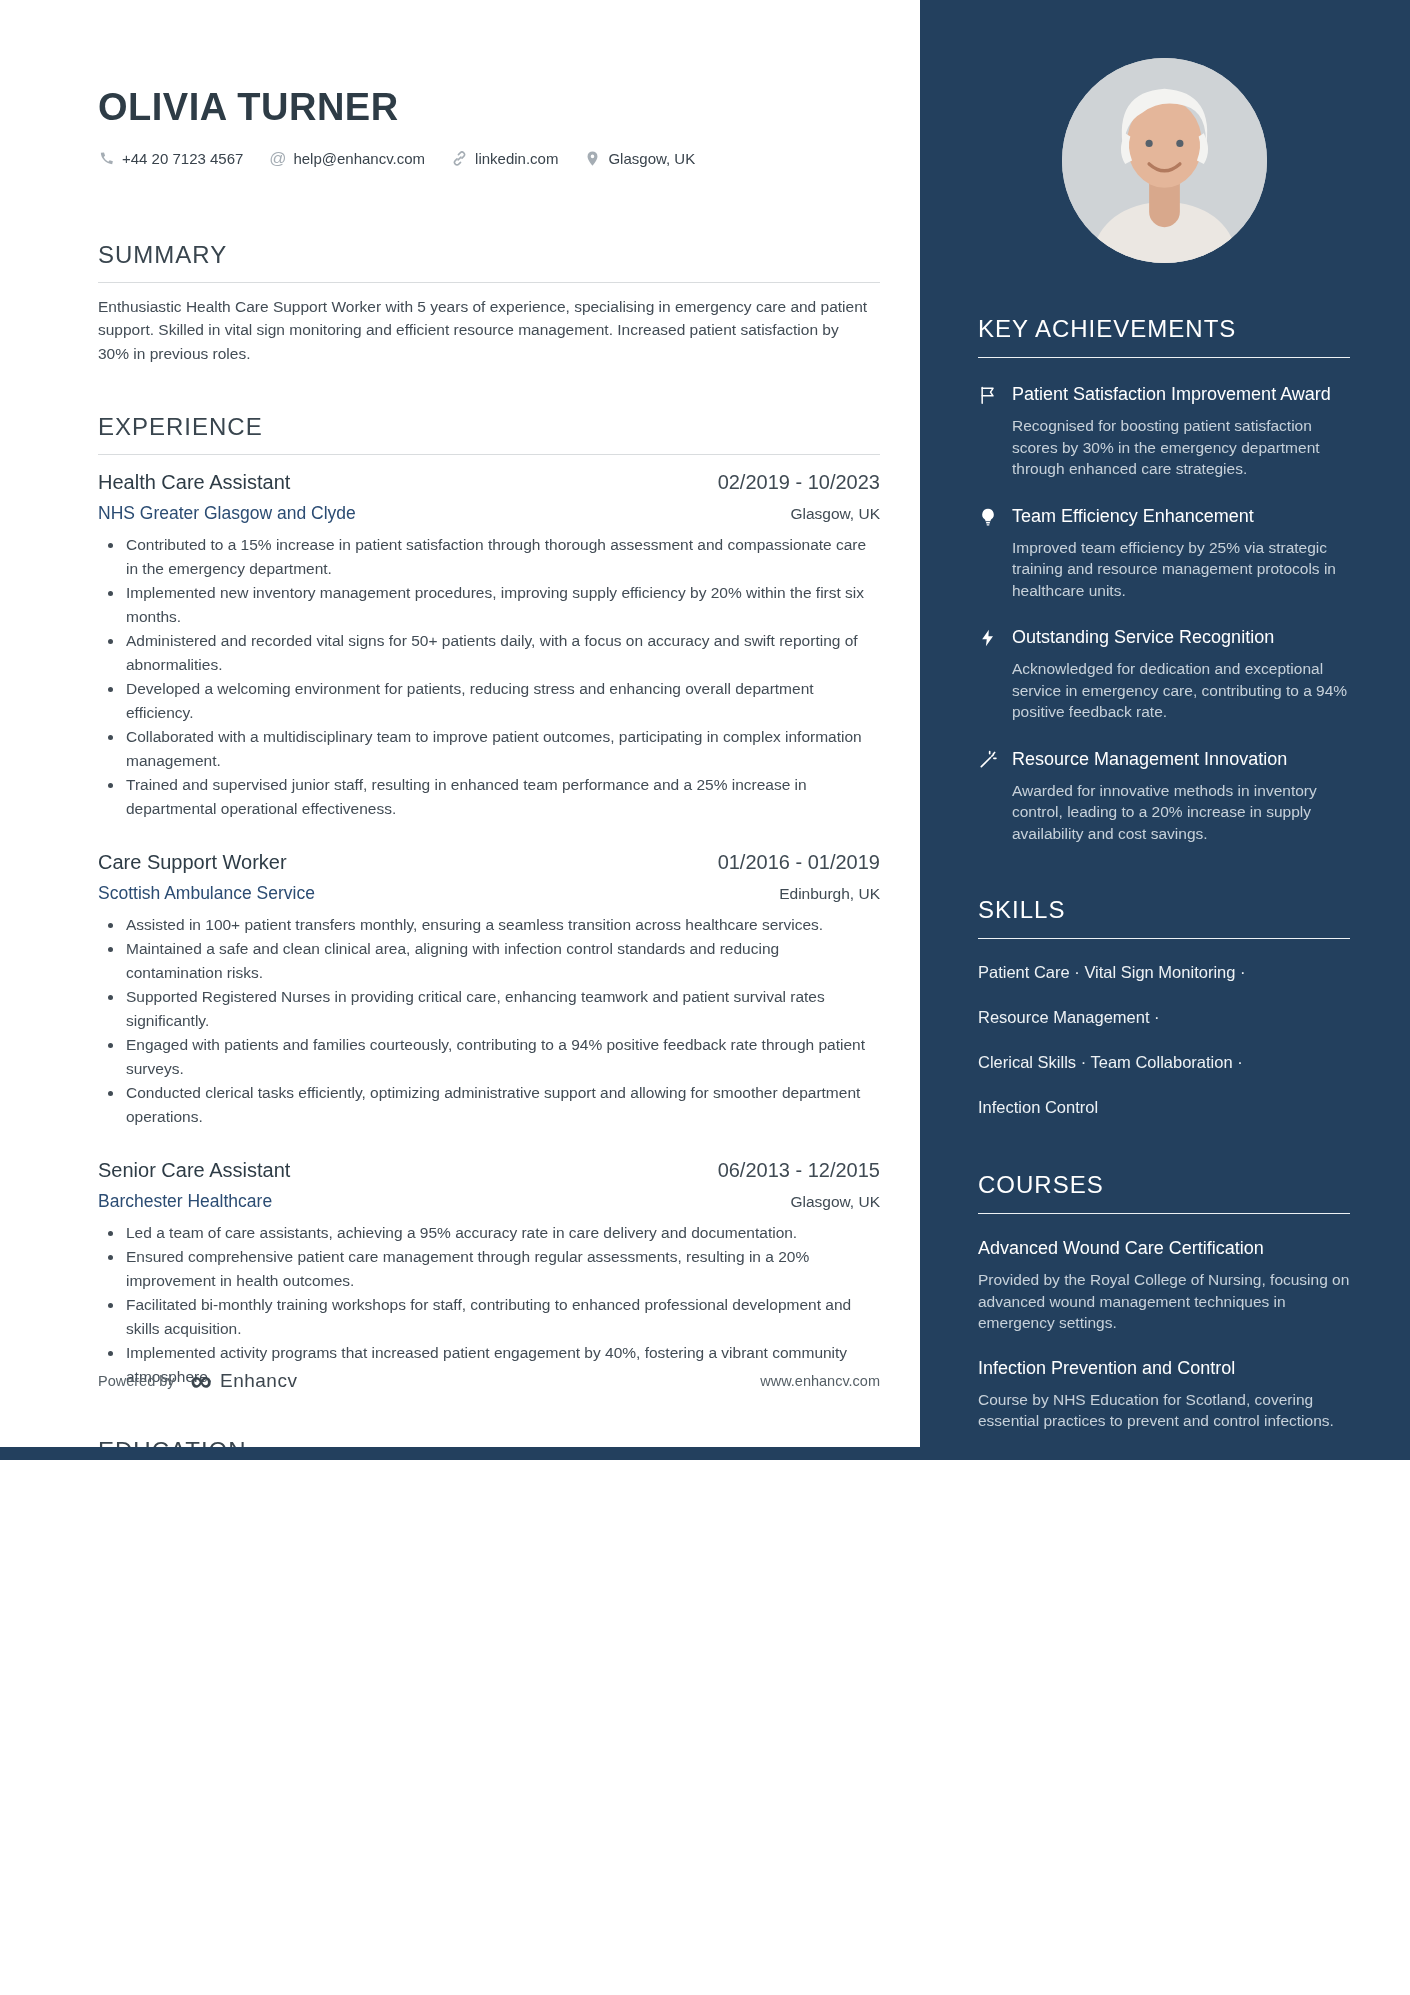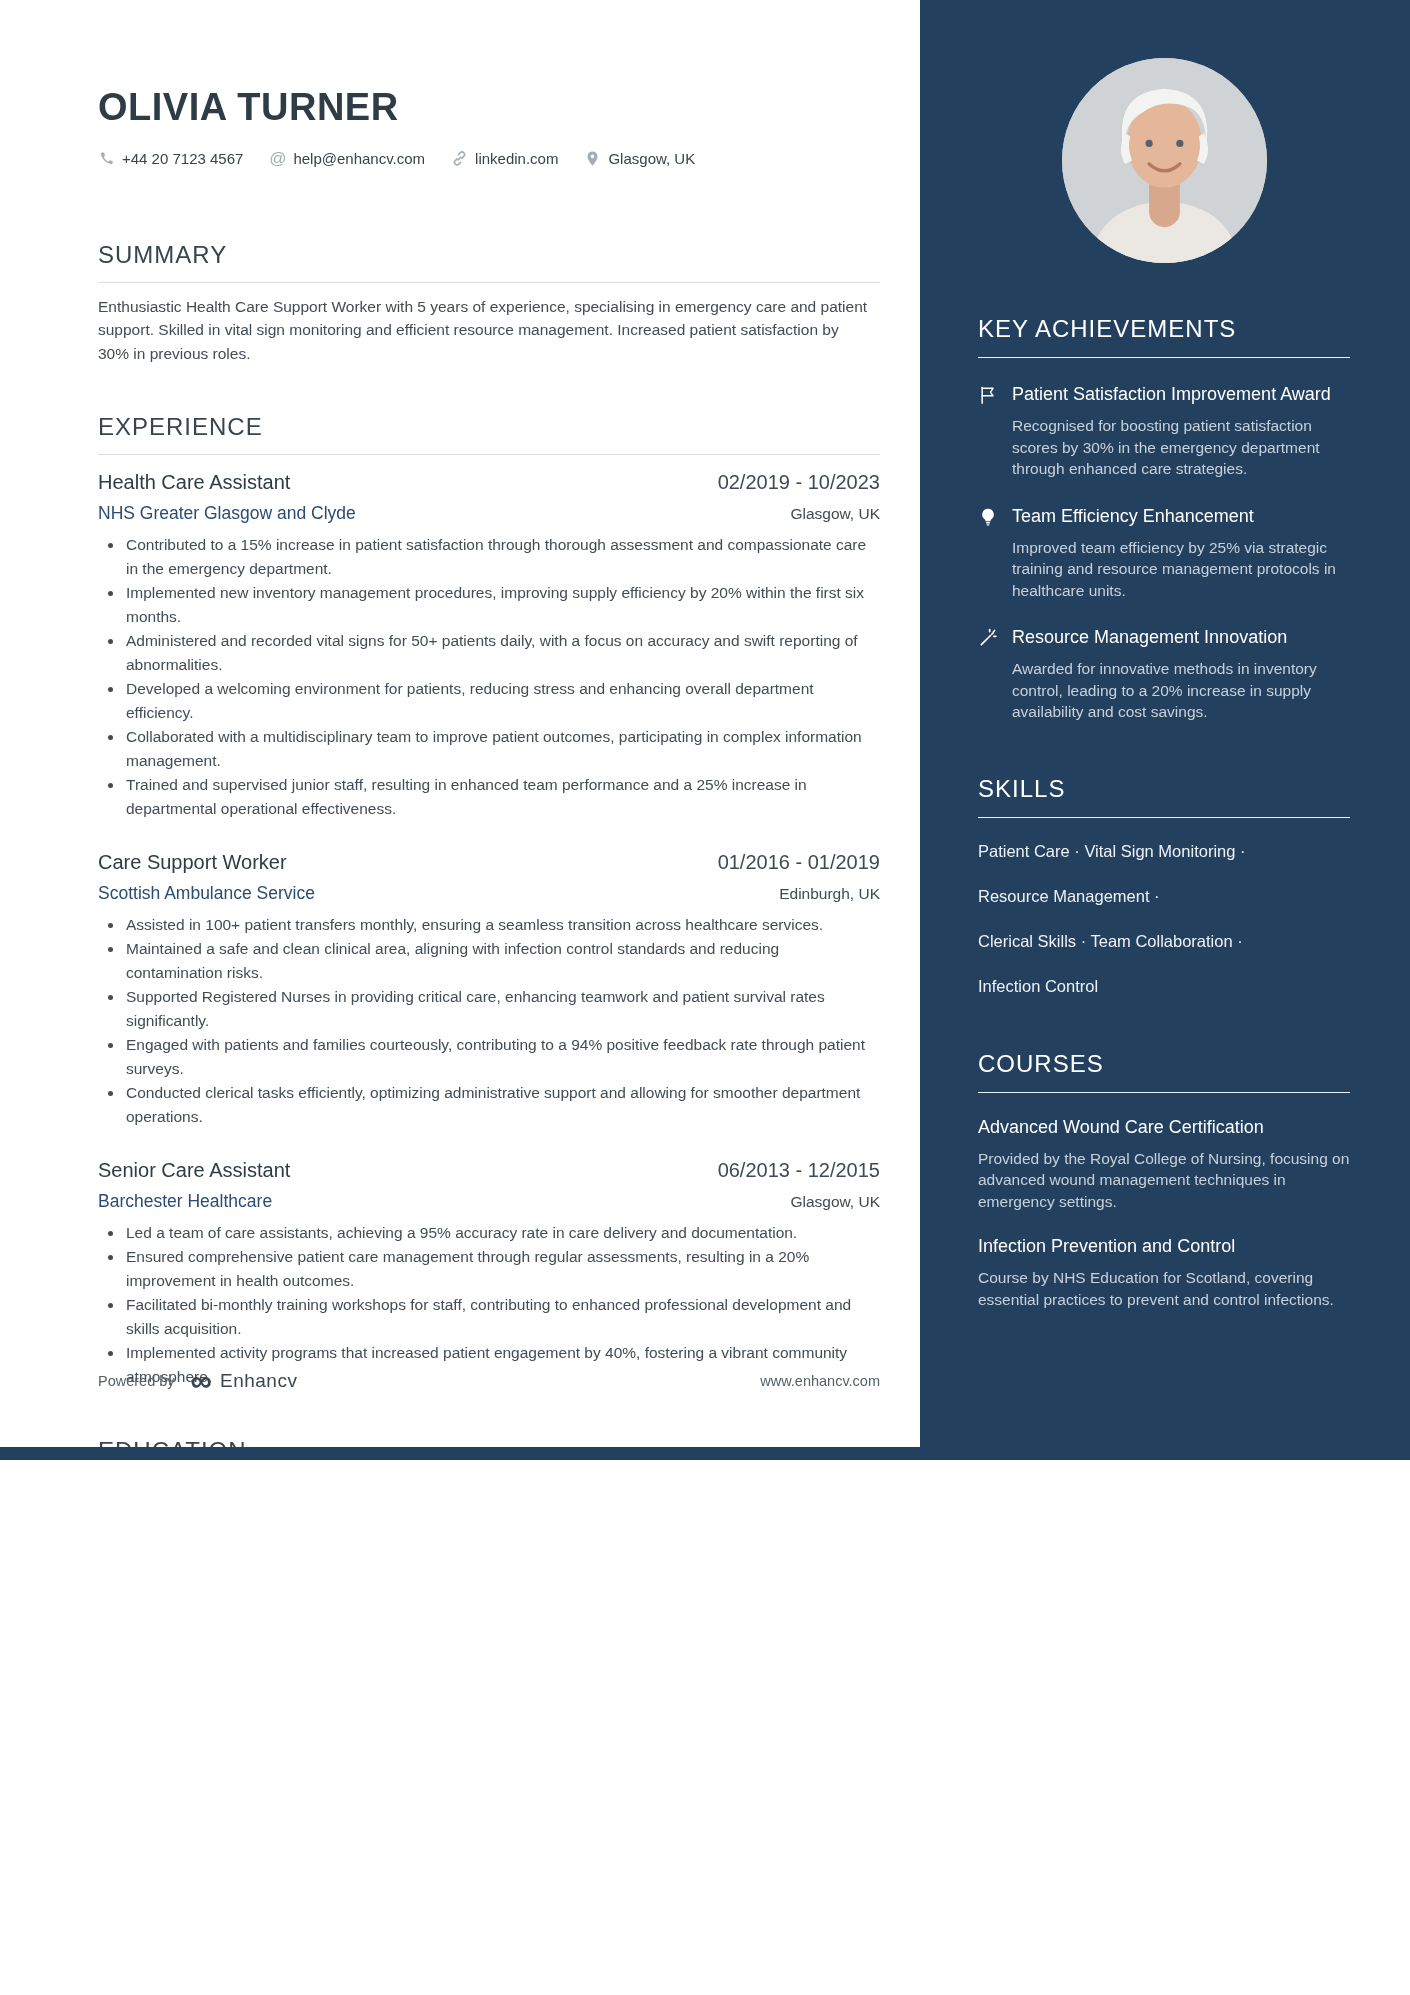--- a/index.html
+++ b/index.html
@@ -231,20 +231,31 @@
               <rect x="9.5" y="18" width="5" height="1.8" rx=".9"></rect>
               <rect x="10.2" y="20.6" width="3.6" height="1.6" rx=".8"></rect>
             </svg>
         </span>
         <div>
           <div class="ach-title">Team Efficiency Enhancement</div>
           <div class="ach-text">Improved team efficiency by 25% via strategic training and resource management protocols in healthcare units.</div>
         </div>
       </div>
 
+      <div class="ach-item">
+        <span class="ach-icon">
+          <svg viewBox="0 0 24 24" fill="currentColor">
+              <polygon points="13,2 5,13.5 10.5,13.5 9.5,22 18,10 12.5,10"></polygon>
+            </svg>
+        </span>
+        <div>
+          <div class="ach-title">Outstanding Service Recognition</div>
+          <div class="ach-text">Acknowledged for dedication and exceptional service in emergency care, contributing to a 94% positive feedback rate.</div>
+        </div>
+      </div>
 
       <div class="ach-item">
         <span class="ach-icon">
           <svg viewBox="0 0 24 24" fill="none" stroke="currentColor" stroke-width="2" stroke-linecap="round">
               <path d="M4 20L15 9"></path>
               <path d="M16.5 7.5l2-2"></path>
               <path d="M19 10h2.5"></path>
               <path d="M14 4.5V2"></path>
               <path d="M20 3l-1.5 1.5"></path>
             </svg>

